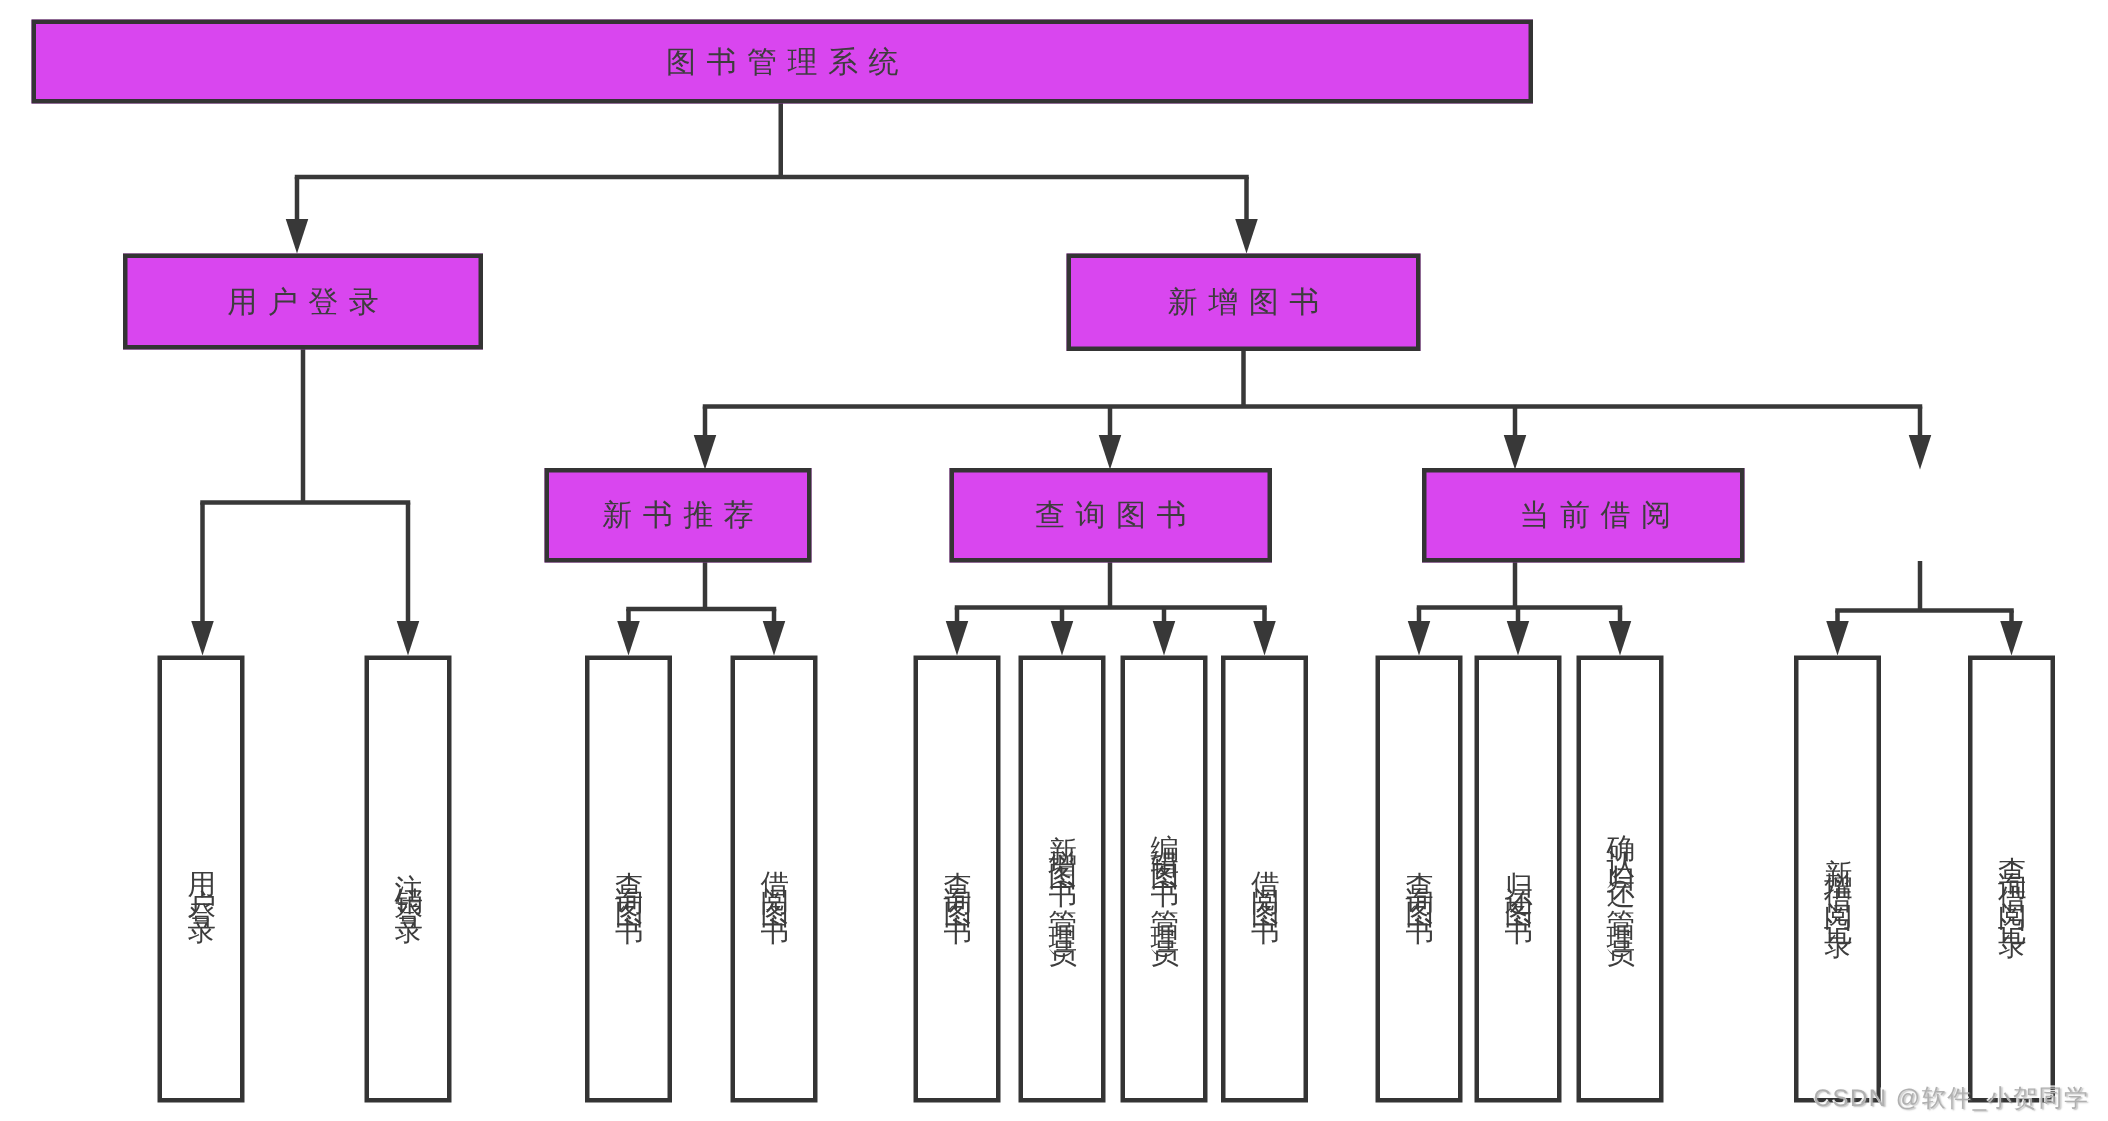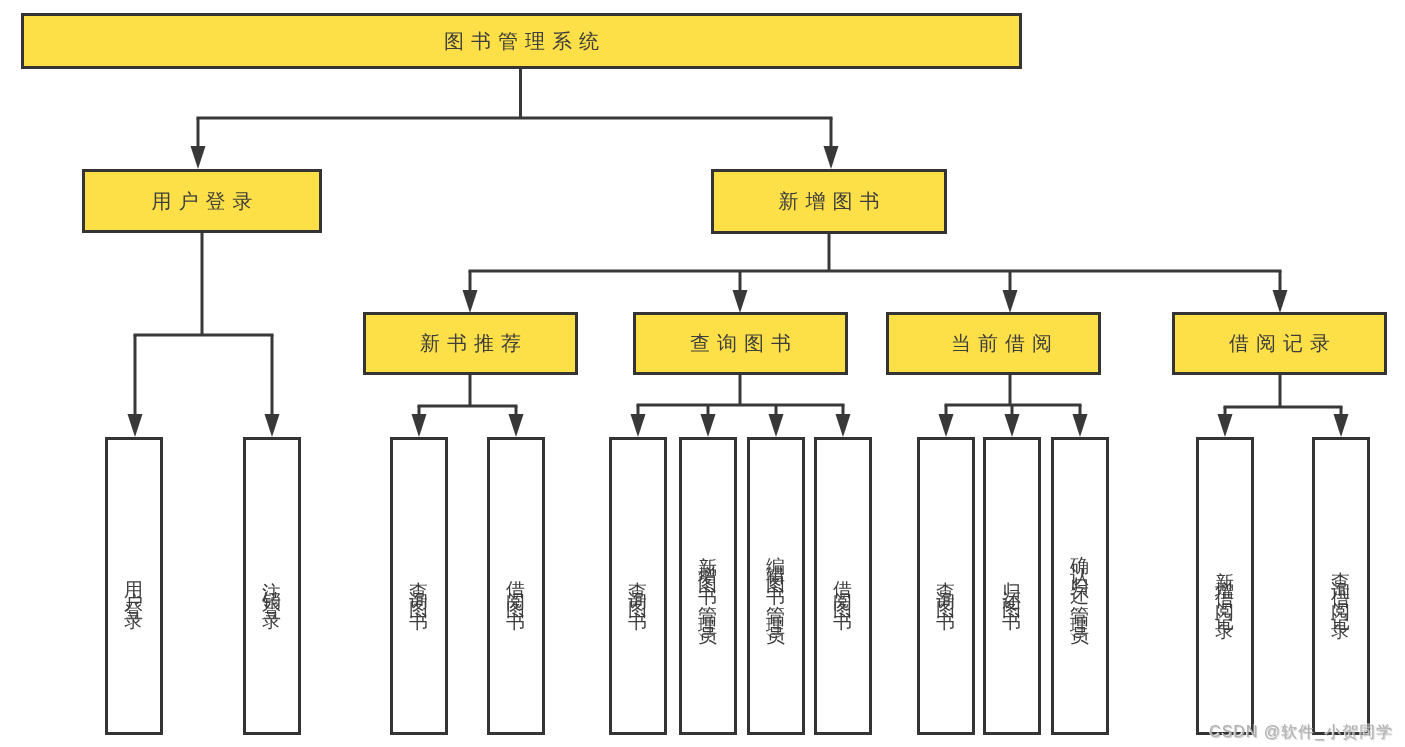--- a/index.html
+++ b/index.html
@@ -28,21 +28,21 @@
     stroke: #383838;
     stroke-width: 3;
   }
   .connectors polygon {
     fill: #383838;
   }
   .node {
     position: absolute;
     box-sizing: border-box;
     border: 3px solid #343434;
-    background: #fde047;
+    background: #d946ef;
     display: flex;
     align-items: center;
     justify-content: center;
   }
   .node .lbl {
     color: #3d3d3d;
     font-size: 20px;
     letter-spacing: 7px;
     padding-left: 7px; 
     white-space: nowrap;
@@ -164,31 +164,28 @@
     <span class="lbl">图书管理系统</span>
   </div>
 
   <div class="node" style="left:82px; top:169px; width:240px; height:64px;">
     <span class="lbl">用户登录</span>
   </div>
   <div class="node" style="left:711px; top:169px; width:236px; height:65px;">
     <span class="lbl">新增图书</span>
   </div>
 
-  <div class="node" style="left:363px; top:312px; width:215px; height:63px;">
+  <div class="node" style="left:363px; top:312px; width:178px; height:63px;">
     <span class="lbl">新书推荐</span>
   </div>
   <div class="node" style="left:633px; top:312px; width:215px; height:63px;">
     <span class="lbl">查询图书</span>
   </div>
-  <div class="node" style="left:886px; top:312px; width:215px; height:63px;padding-left:16px;">
+  <div class="node" style="left:948px; top:312px; width:215px; height:63px;padding-left:16px;">
     <span class="lbl">当前借阅</span>
-  </div>
-  <div class="node" style="left:1172px; top:312px; width:215px; height:63px;">
-    <span class="lbl">借阅记录</span>
   </div>
 
   <div class="vnode" style="left:105px;">
     <span class="vlbl">用户登录</span>
   </div>
   <div class="vnode" style="left:243px;">
     <span class="vlbl">注销登录</span>
   </div>
   <div class="vnode" style="left:390px;">
     <span class="vlbl">查询图书</span>

